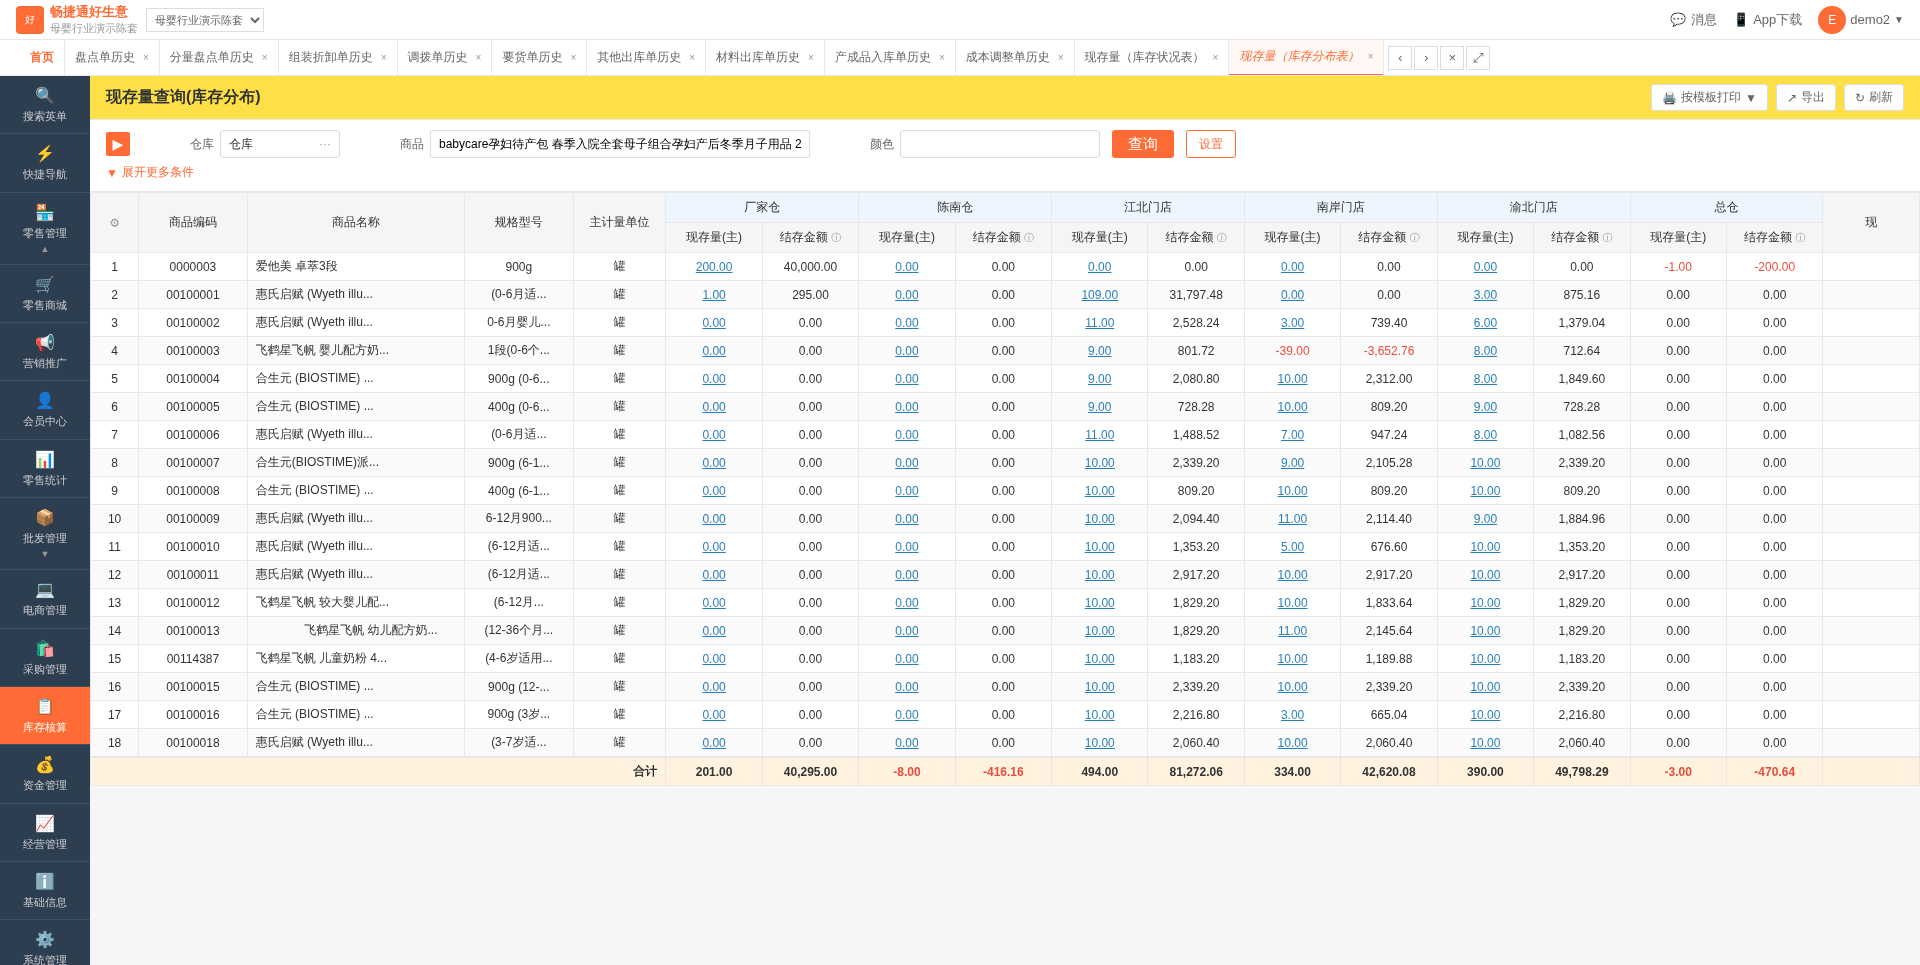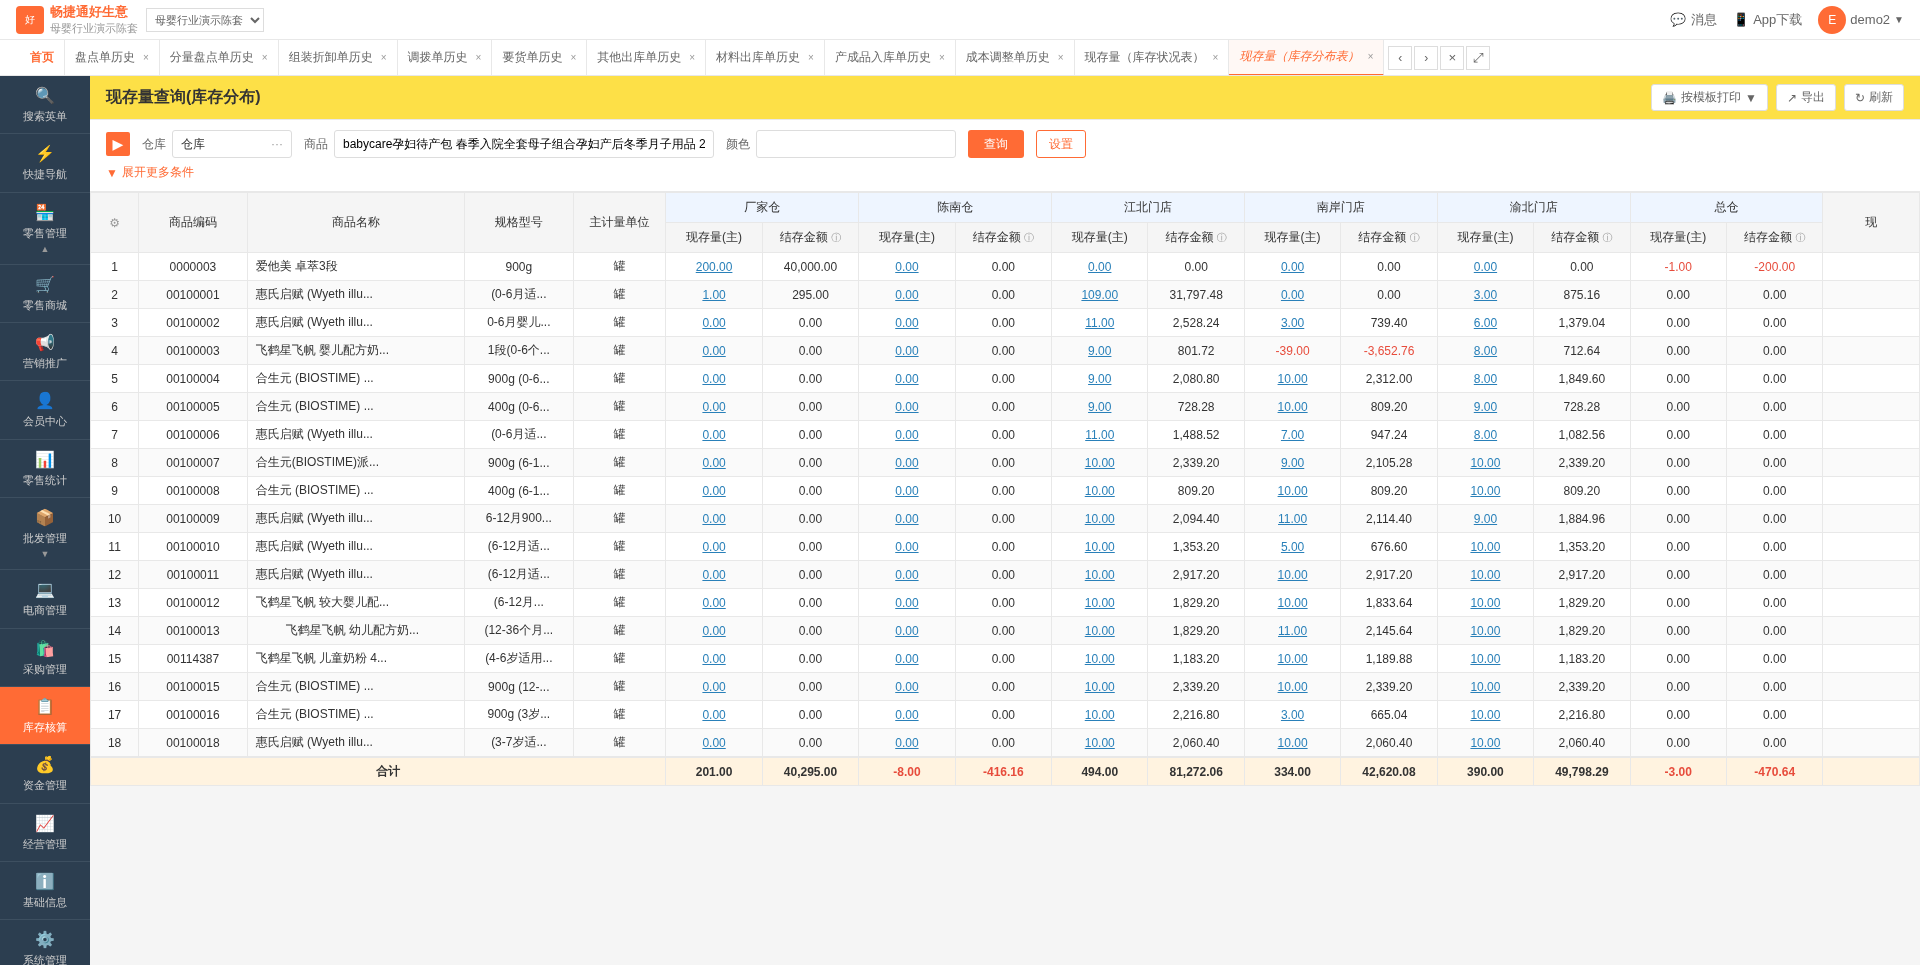--- a/index.html
+++ b/index.html
@@ -40,26 +40,26 @@
 
     
     .page-header { background: #fde047; padding: 8px 16px; border-bottom: 1px solid #e8e8e8; display: flex; align-items: center; justify-content: space-between; }
     .page-title { font-size: 16px; font-weight: bold; color: #333; }
     .page-actions { display: flex; gap: 8px; }
     .action-btn { display: flex; align-items: center; gap: 4px; padding: 4px 10px; border: 1px solid #ddd; background: #fff; cursor: pointer; border-radius: 3px; font-size: 12px; color: #666; }
 
     
     .search-area { background: #fff; padding: 10px 16px; border-bottom: 1px solid #e8e8e8; }
     .search-row { display: flex; align-items: center; gap: 12px; }
-    .search-field { display: flex; align-items: center; gap: 6px; }
+    .search-field { display: flex; align-items: center; gap: 6px; margin-left: 48px; }
     .search-field label { color: #666; white-space: nowrap; font-size: 12px; }
     .search-input { height: 28px; border: 1px solid #ddd; padding: 0 8px; border-radius: 3px; font-size: 12px; min-width: 120px; }
     .search-input-wide { min-width: 380px; }
     .search-input-color { min-width: 200px; }
-    .search-btn { height: 28px; padding: 0 16px; background: #ff6b35; color: white; border: none; border-radius: 3px; cursor: pointer; font-size: 12px; }
+    .search-btn { height: 28px; padding: 0 16px; background: #ff6b35; color: white; border: none; border-radius: 3px; cursor: pointer; font-size: 15px; }
     .setting-btn { height: 28px; padding: 0 12px; background: #fff; color: #ff6b35; border: 1px solid #ff6b35; border-radius: 3px; cursor: pointer; font-size: 12px; }
     .expand-btn { display: flex; align-items: center; gap: 4px; color: #ff6b35; cursor: pointer; font-size: 12px; margin-top: 6px; }
     .warehouse-trigger { display: flex; align-items: center; gap: 4px; height: 28px; border: 1px solid #ddd; padding: 0 8px; border-radius: 3px; background: #fff; min-width: 120px; cursor: pointer; }
 
     
     .table-container { flex: 1; overflow: auto; padding: 0; }
     .data-table { width: 100%; border-collapse: collapse; background: #fff; font-size: 12px; }
     .data-table th { background: #f5f5f5; border: 1px solid #e8e8e8; padding: 6px 8px; text-align: center; font-weight: normal; color: #333; white-space: nowrap; position: sticky; top: 0; z-index: 2; }
     .data-table td { border: 1px solid #e8e8e8; padding: 5px 8px; text-align: center; white-space: nowrap; }
     .data-table tr:nth-child(even) td { background: #fafafa; }
@@ -542,21 +542,21 @@
     <td class="">1,833.64</td>
     <td class="link-val">10.00</td>
     <td>1,829.20</td>
     <td class="">0.00</td>
     <td class="">0.00</td>
     <td></td>
   </tr>
             <tr>
     <td>14</td>
     <td>00100013</td>
-    <td style="text-align:left;padding-left:38px;">飞鹤星飞帆 幼儿配方奶...</td>
+    <td style="text-align:center;padding-left:38px;">飞鹤星飞帆 幼儿配方奶...</td>
     <td>(12-36个月...</td>
     <td>罐</td>
     <td class="link-val">0.00</td>
     <td>0.00</td>
     <td class="link-val">0.00</td>
     <td>0.00</td>
     <td class="link-val">10.00</td>
     <td>1,829.20</td>
     <td class="link-val">11.00</td>
     <td class="">2,145.64</td>
@@ -642,21 +642,21 @@
     <td class="">2,060.40</td>
     <td class="link-val">10.00</td>
     <td>2,060.40</td>
     <td class="">0.00</td>
     <td class="">0.00</td>
     <td></td>
   </tr>
           </tbody>
         <tfoot>
           <tr class="footer-row">
-            <td colspan="5" style="text-align:center;padding-left:28px;">合计</td>
+            <td colspan="5" style="text-align:right;padding-left:28px;">合计</td>
             <td>201.00</td>
             <td>40,295.00</td>
             <td class="neg-val">-8.00</td>
             <td class="neg-val">-416.16</td>
             <td>494.00</td>
             <td>81,272.06</td>
             <td>334.00</td>
             <td>42,620.08</td>
             <td>390.00</td>
             <td>49,798.29</td>

